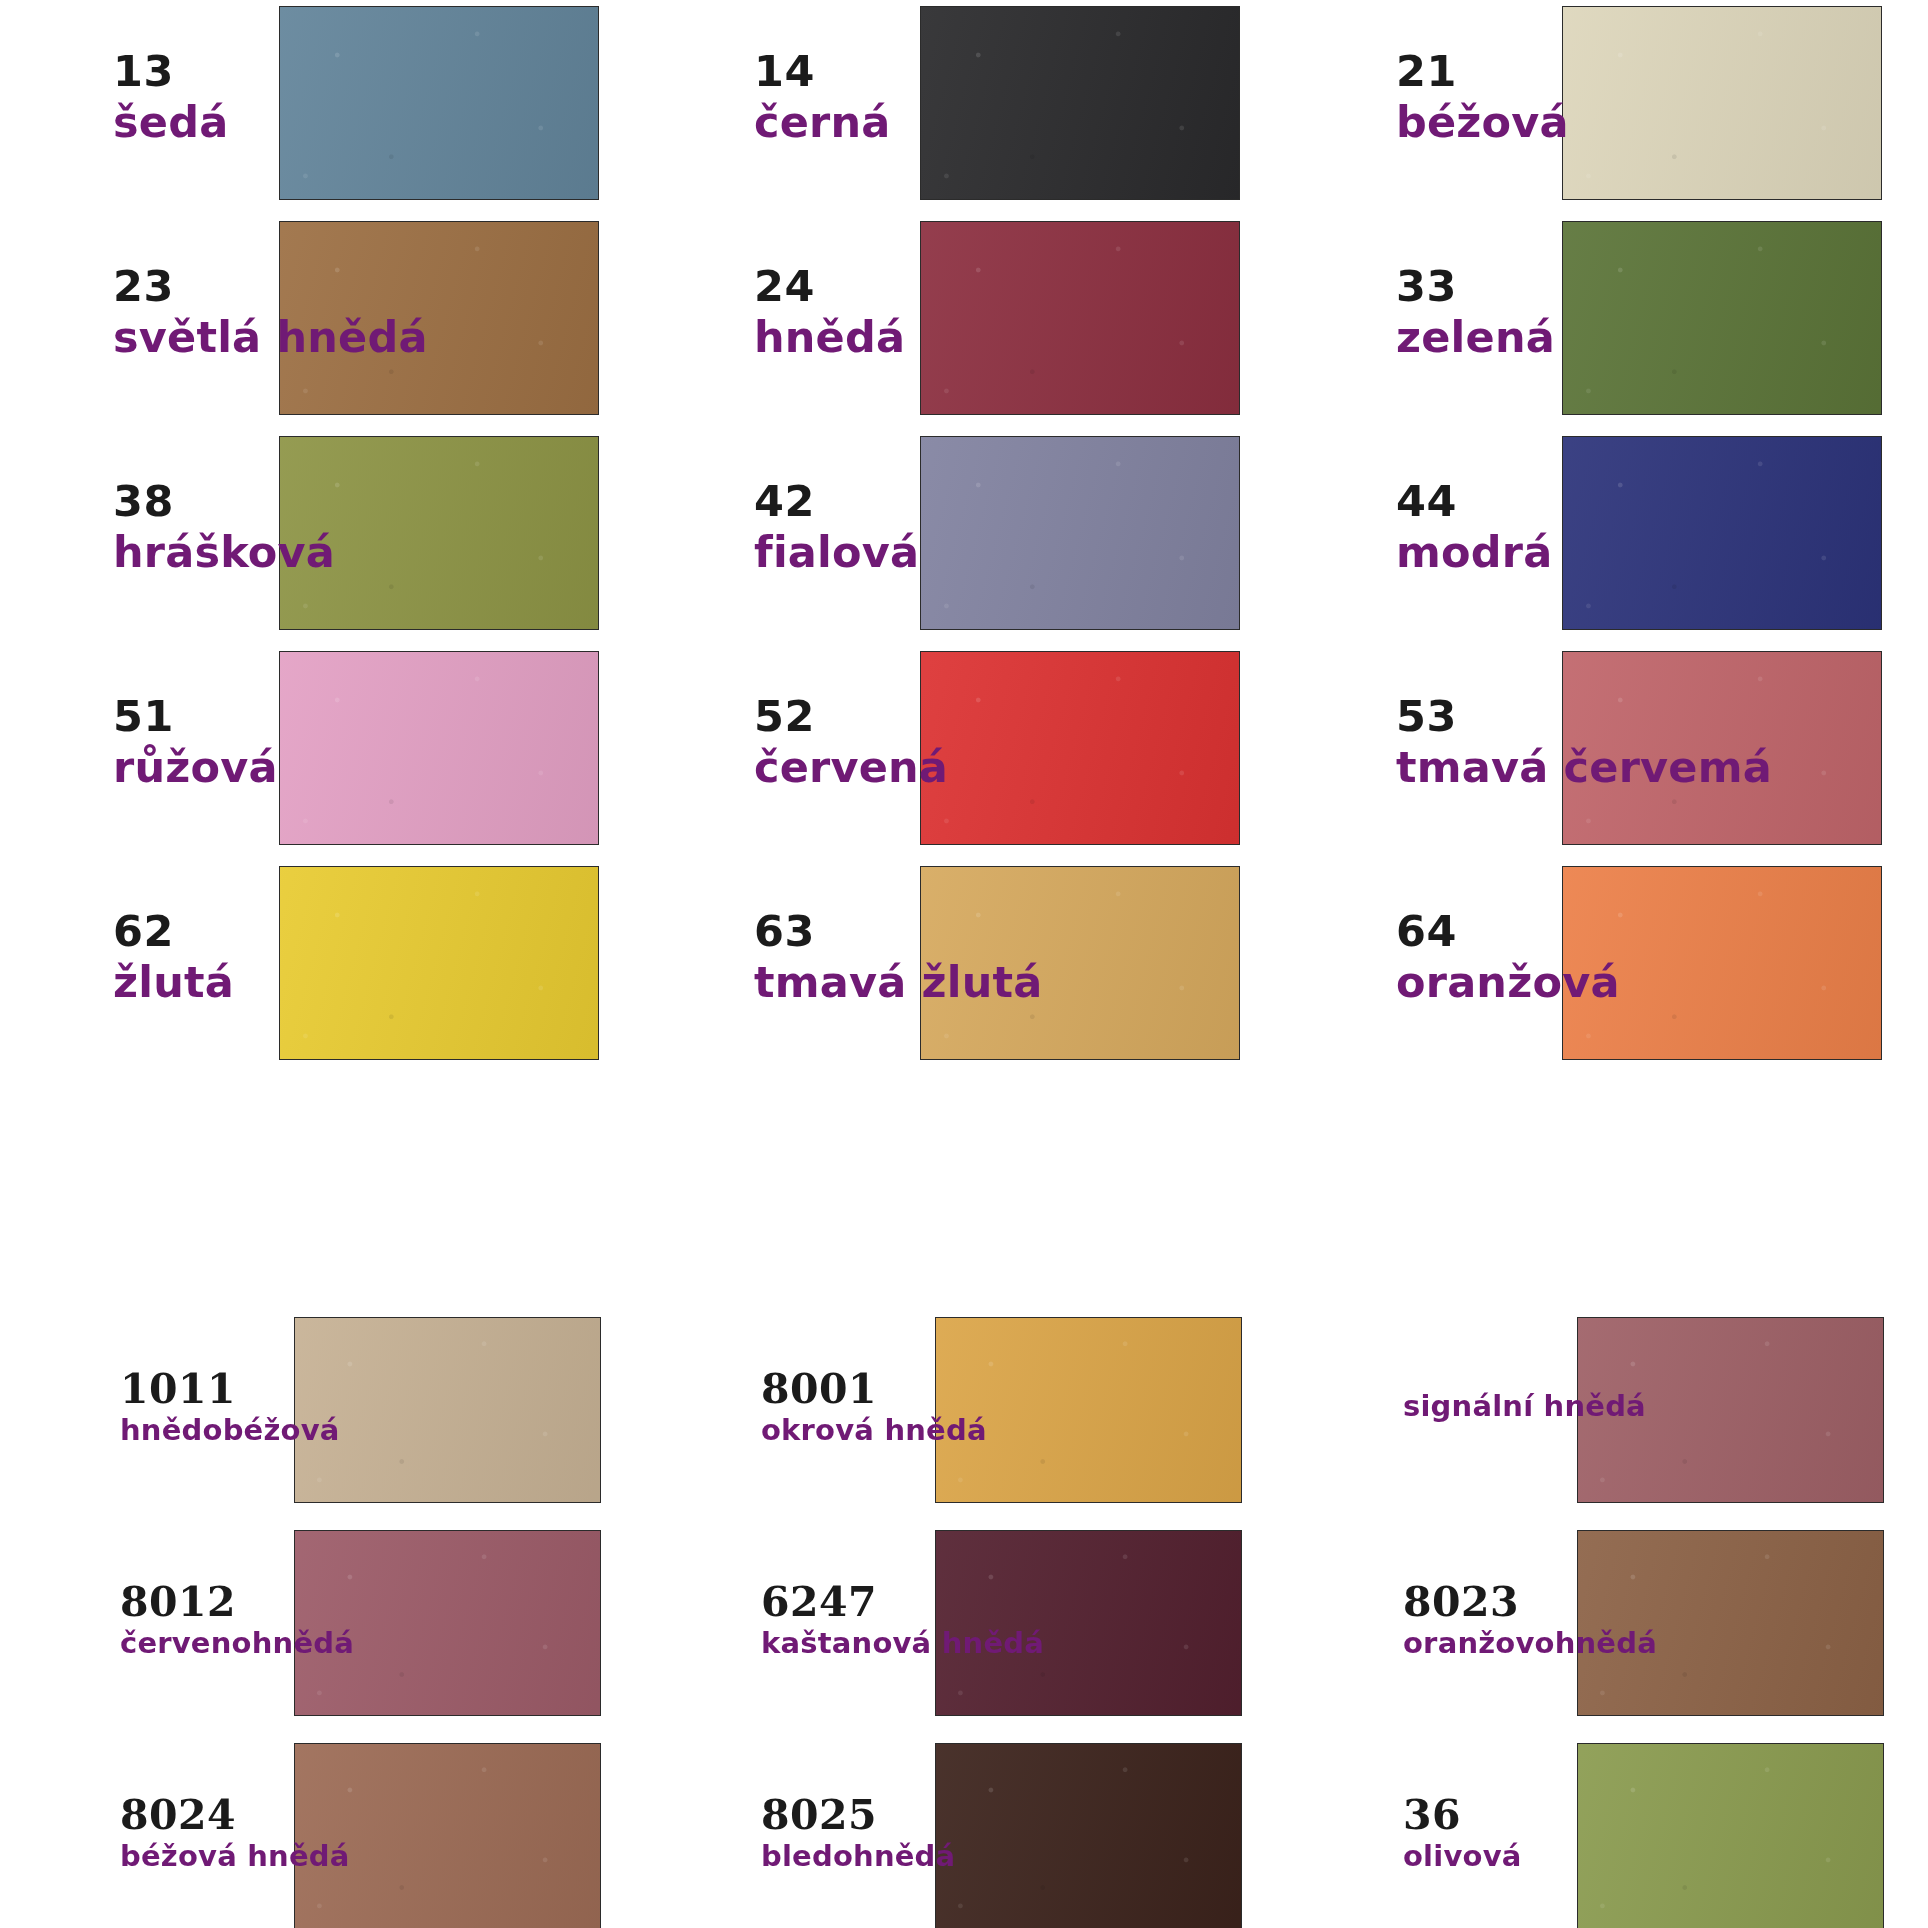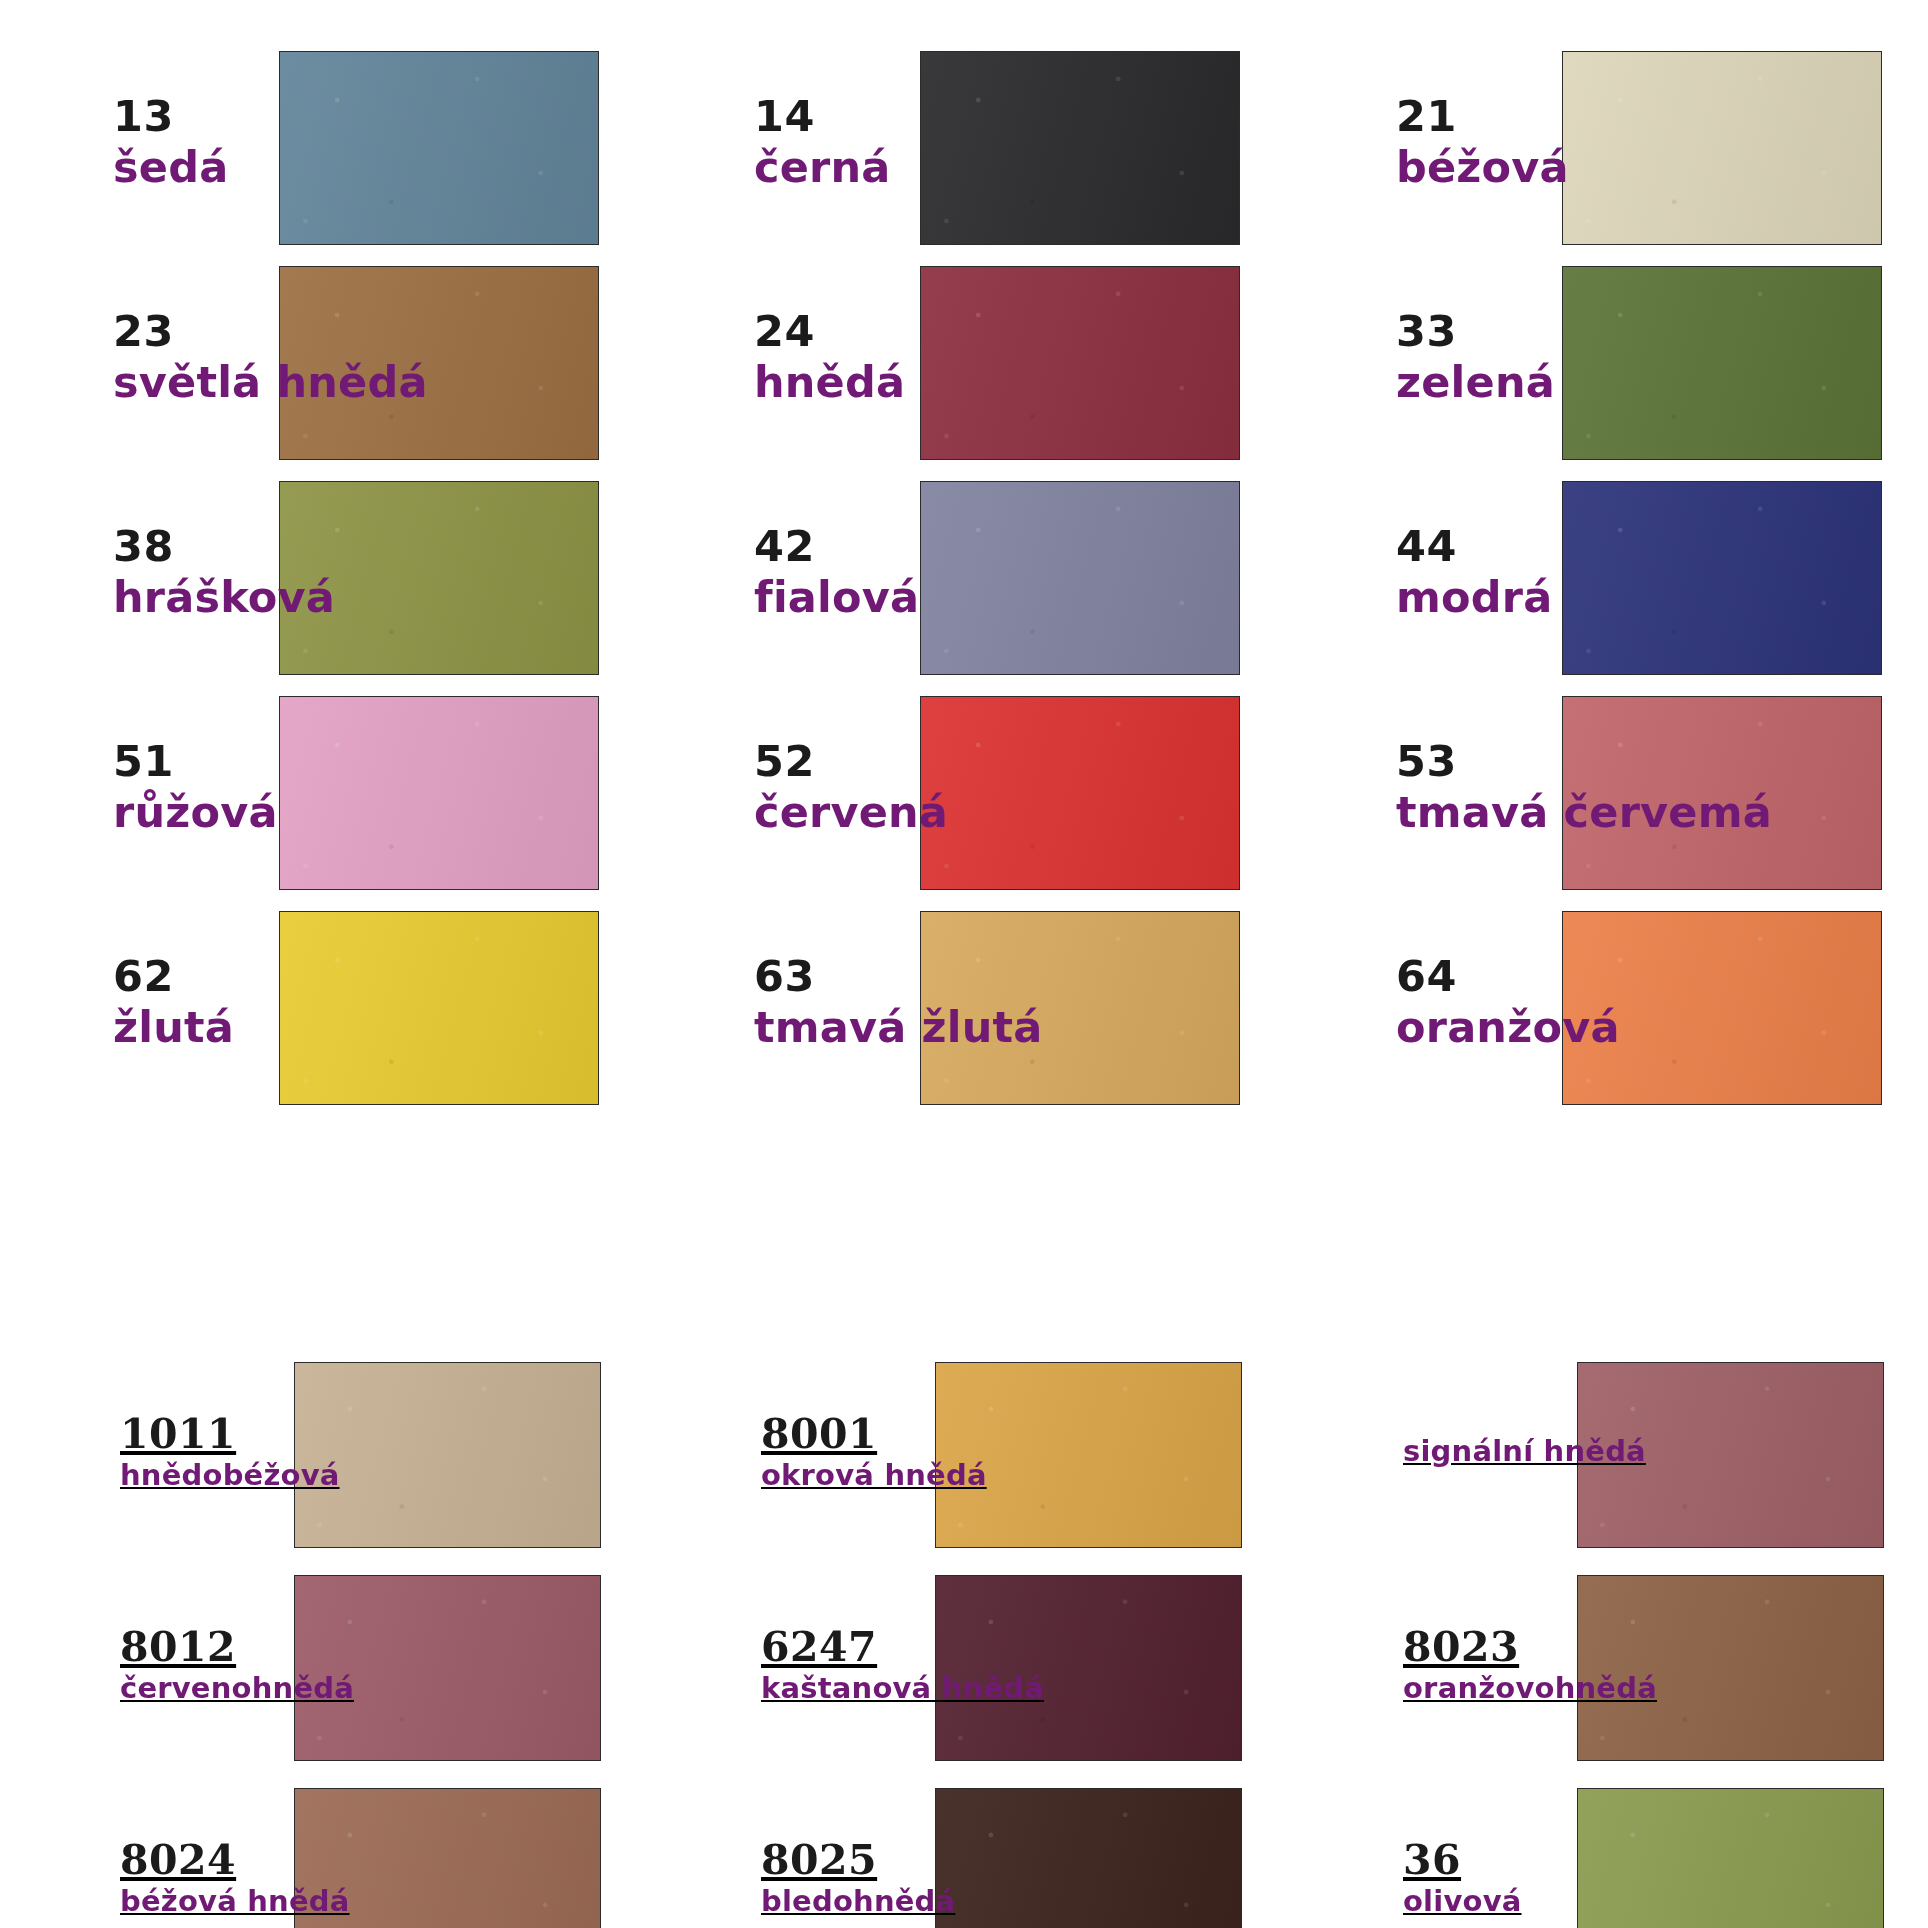--- a/index.html
+++ b/index.html
@@ -25,21 +25,20 @@
   }
   .row {
     position: relative;
     height: 215px;
   }
   .cell {
     position: absolute;
     top: 0;
     width: 603px;
     height: 215px;
-    margin-top: 45px;
   }
   .cell.c0 { left: 15px; }
   .cell.c1 { left: 656px; }
   .cell.c2 { left: 1298px; }
 
   .swatch {
     position: absolute;
     left: 264px;
     top: 5.6px;
     width: 320px;
@@ -75,21 +74,21 @@
   }
   .name {
     font-size: 43px;
     font-weight: bold;
     color: #701a75;
     line-height: 1.18;
     letter-spacing: 0.2px;
     max-width: 443px;
   }
   
-  .block2 .label { left: 105px; text-decoration: underline; }
+  .block2 .label { left: 105px; }
   .block2 .code { font-size: 41px; font-family: "DejaVu Serif", serif; }
   .block2 .name { font-size: 29px; }
   .block2 .swatch { left: 279px; top: 7.5px; width: 307px; height: 186px; }
   .block2 .row { height: 213px; }
 </style>
 </head>
 <body>
 
 <div class="sheet">
 

